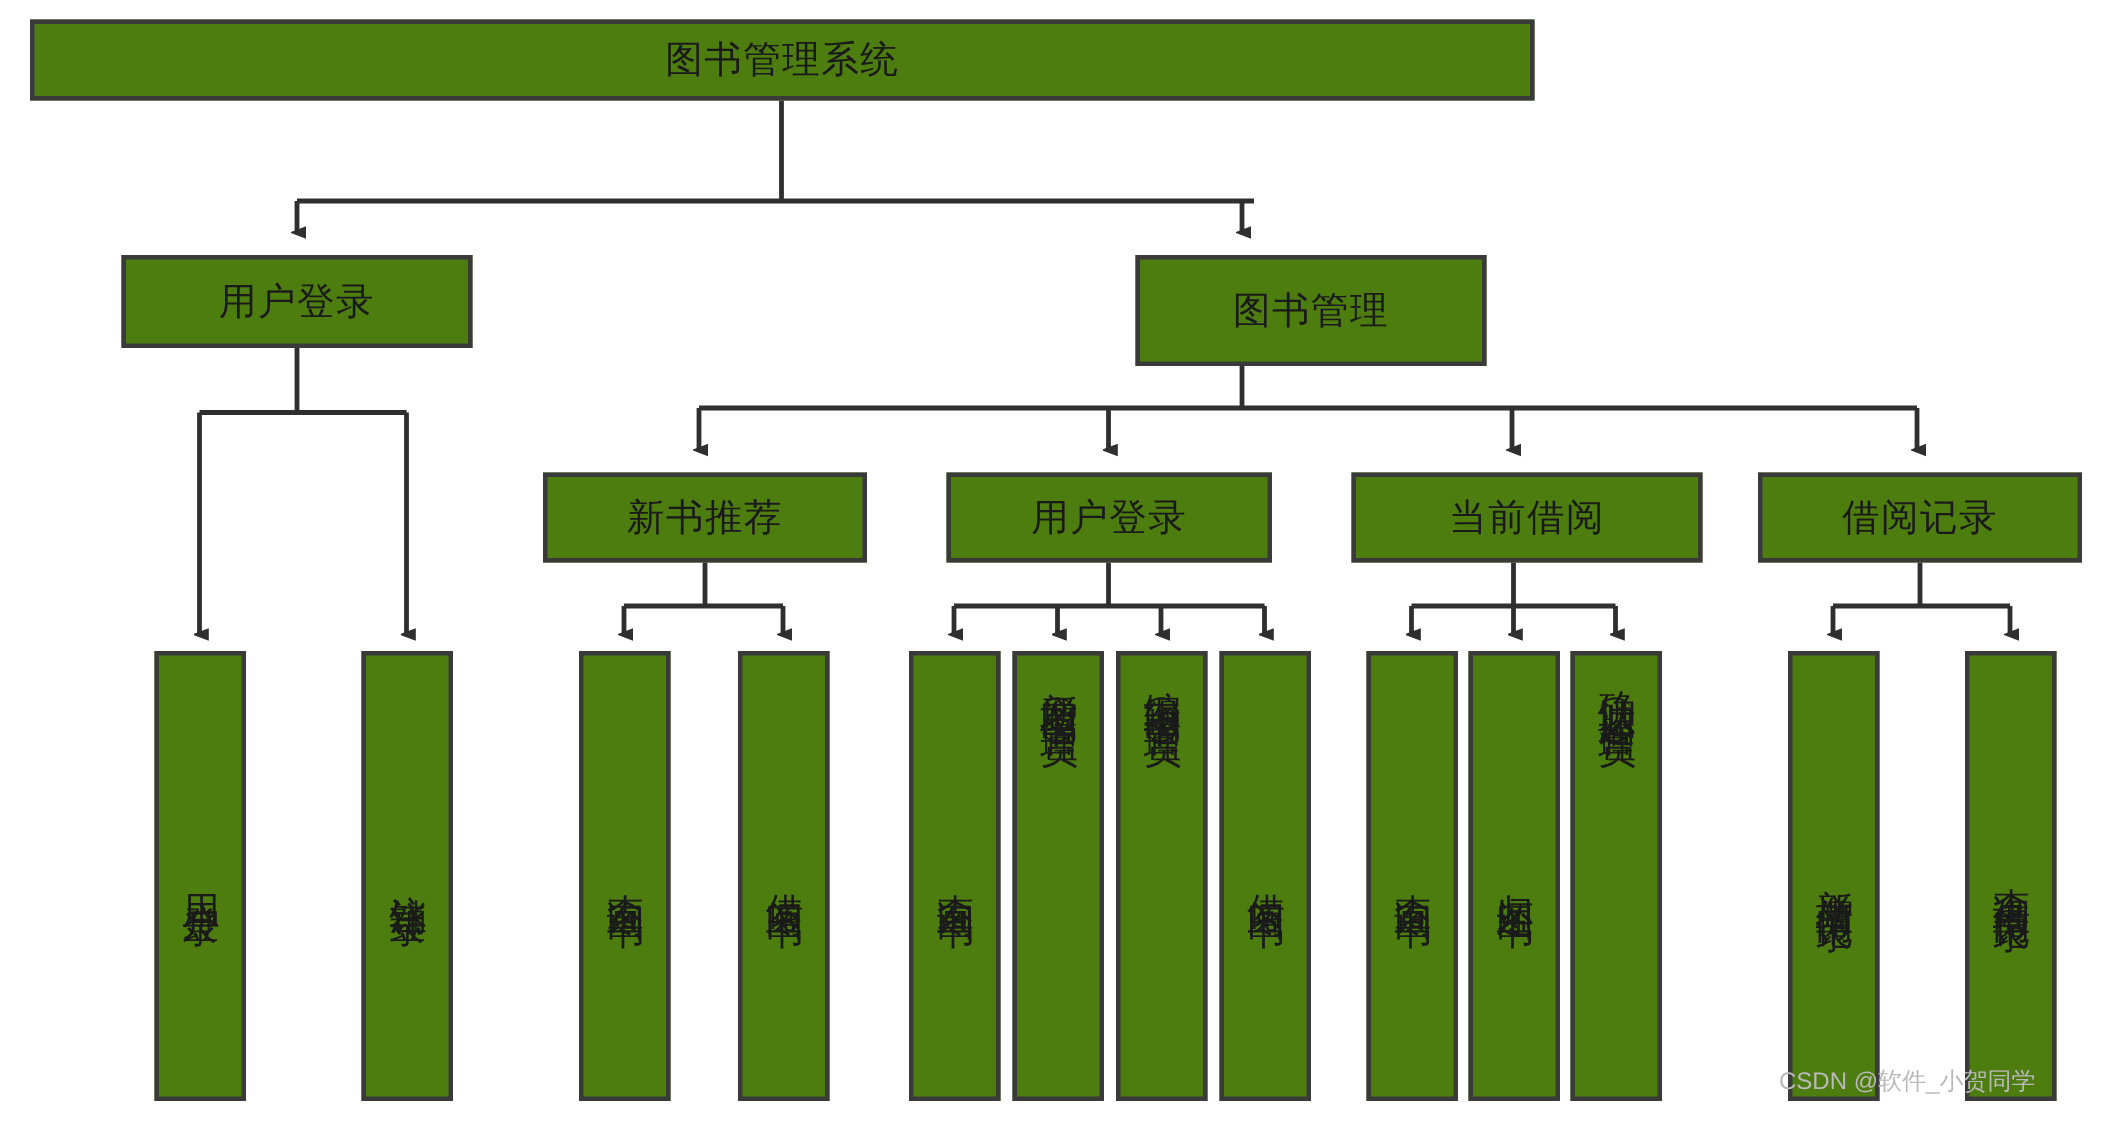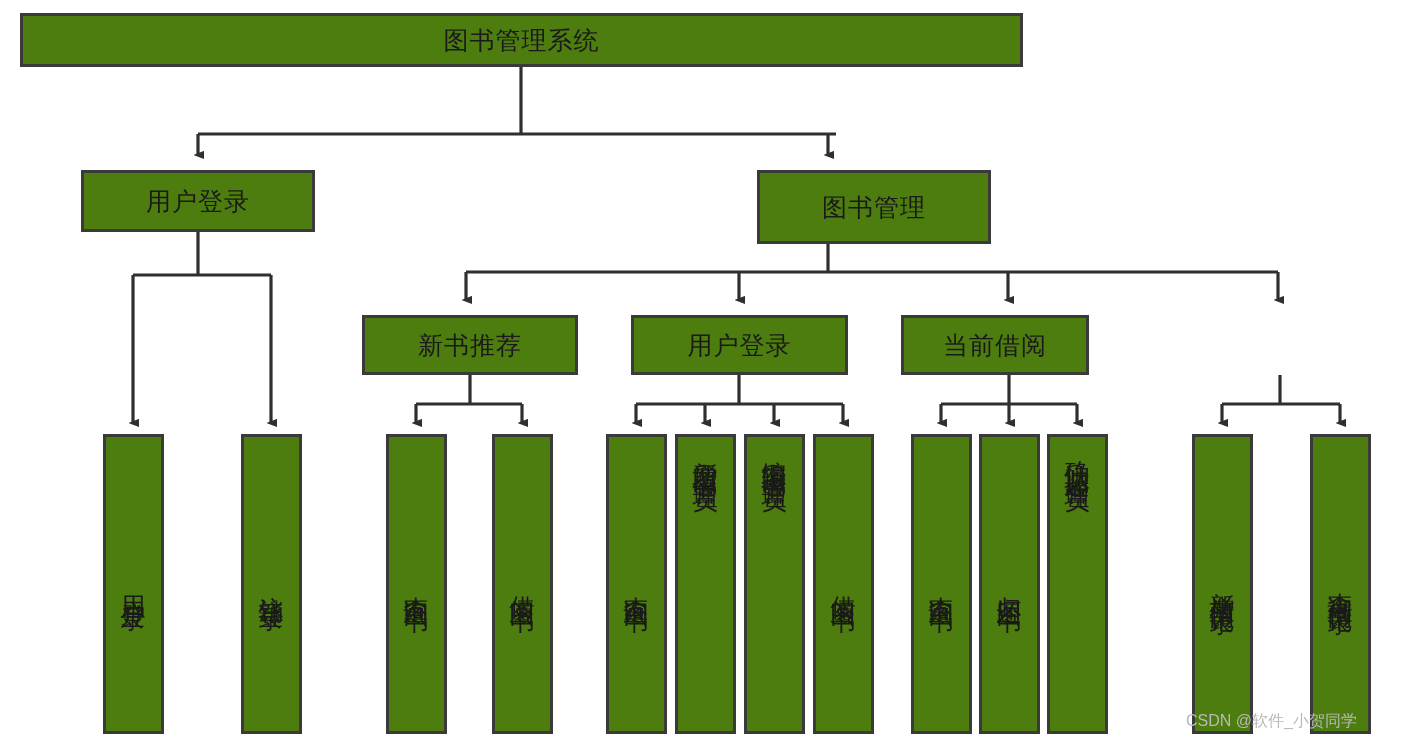--- a/index.html
+++ b/index.html
@@ -135,22 +135,25 @@
   <div class="node h" style="left:711px; top:170px; width:234px; height:74px;margin-left:46px;">
     <span>图书管理</span>
   </div>
 
   <div class="node h" style="left:362px; top:315px; width:216px; height:60px;text-align:right;">
     <span>新书推荐</span>
   </div>
   <div class="node h" style="left:631px; top:315px; width:217px; height:60px;">
     <span>用户登录</span>
   </div>
-  <div class="node h" style="left:901px; top:315px; width:188px; height:60px;">
+  <div class="node h" style="left:901px; top:315px; width:234px; height:60px;">
     <span>当前借阅</span>
+  </div>
+  <div class="node h" style="left:1172px; top:315px; width:216px; height:60px;">
+    <span>借阅记录</span>
   </div>
 
   <div class="node leaf center" style="left:103px; top:434px; width:61px; height:300px;">
     <span class="vtext">用户登录</span>
   </div>
   <div class="node leaf center" style="left:241px; top:434px; width:61px; height:300px;">
     <span class="vtext">注销登录</span>
   </div>
 
   <div class="node leaf center" style="left:386px; top:434px; width:61px; height:300px;">

